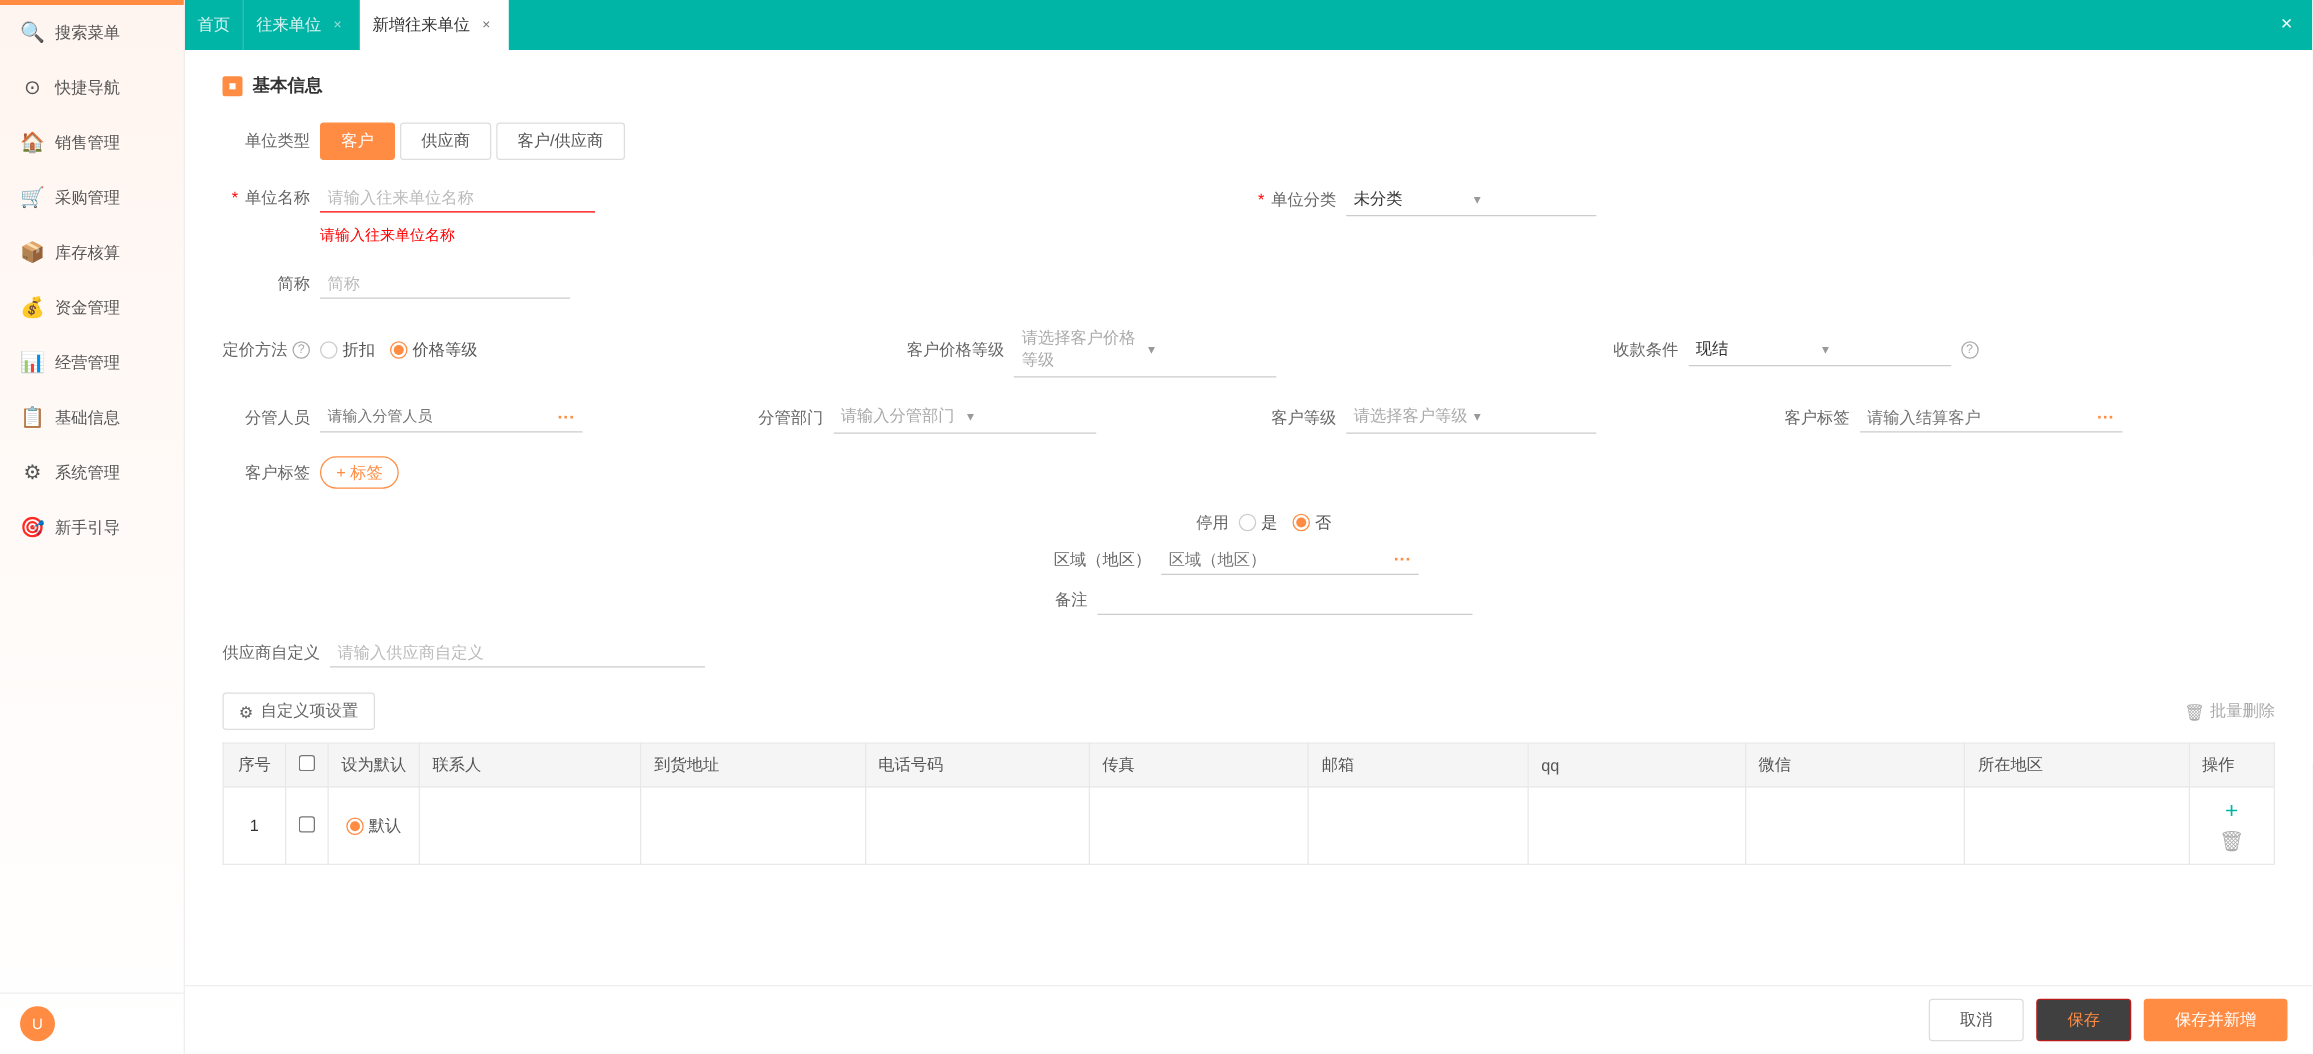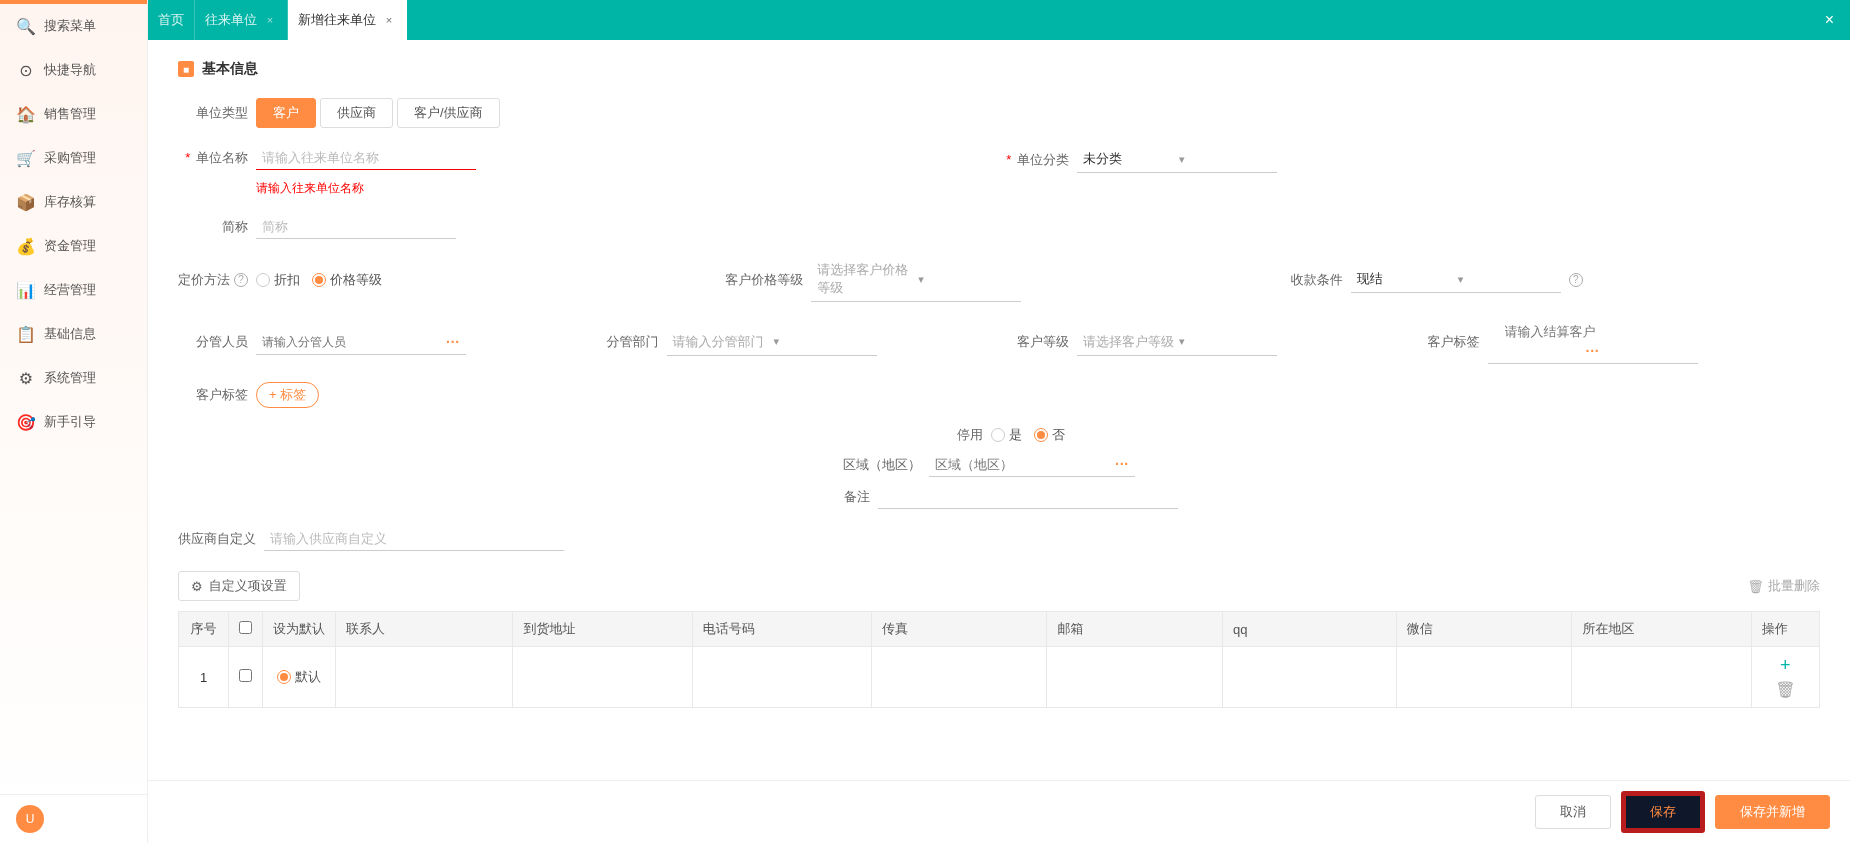--- a/index.html
+++ b/index.html
@@ -266,21 +266,21 @@
       padding: 7px 24px;
       border-radius: 3px;
       cursor: pointer;
       font-size: 13px;
       border: 1px solid #ddd;
     }
     .btn-cancel {
       background: white; color: #555; border: 1px solid #ddd;
     }
     .btn-save {
-      background: #0f172a; color: #ff8c42; border: 5px solid #b91c1c;
+      background: #404040; color: #ff8c42; border: 1px solid #b91c1c;
     }
     .btn-save-new {
       background: #ff8c42; color: white; border: 1px solid #ff8c42;
     }
 
     
     .help-icon {
       width: 14px; height: 14px; border-radius: 50%;
       border: 1px solid #aaa; display: inline-flex; align-items: center; justify-content: center;
       font-size: 10px; color: #aaa; cursor: pointer;
@@ -499,21 +499,21 @@
       <div class="col-group">
         <span class="form-label">客户等级</span>
         <div class="select-field" style="max-width:200px;">
           <span>请选择客户等级</span>
           <span class="arr">▾</span>
         </div>
       </div>
 
       <div class="col-group">
         <span class="form-label">客户标签</span>
-        <div class="input-with-dots" style="max-width:210px;flex-direction:column;">
+        <div class="input-with-dots" style="max-width:210px;">
           <input type="text" style="border: none; outline: none; background: transparent; font-size: 13px; color: rgb(170, 170, 170); flex: 1 1 0%;" placeholder="请输入结算客户">
           <span class="dots-btn">···</span>
         </div>
       </div>
     </div>
 
     <div class="form-row" style="align-items:center;">
       <div class="col-group">
         <span class="form-label">客户标签</span>
         <div class="tag-add">

